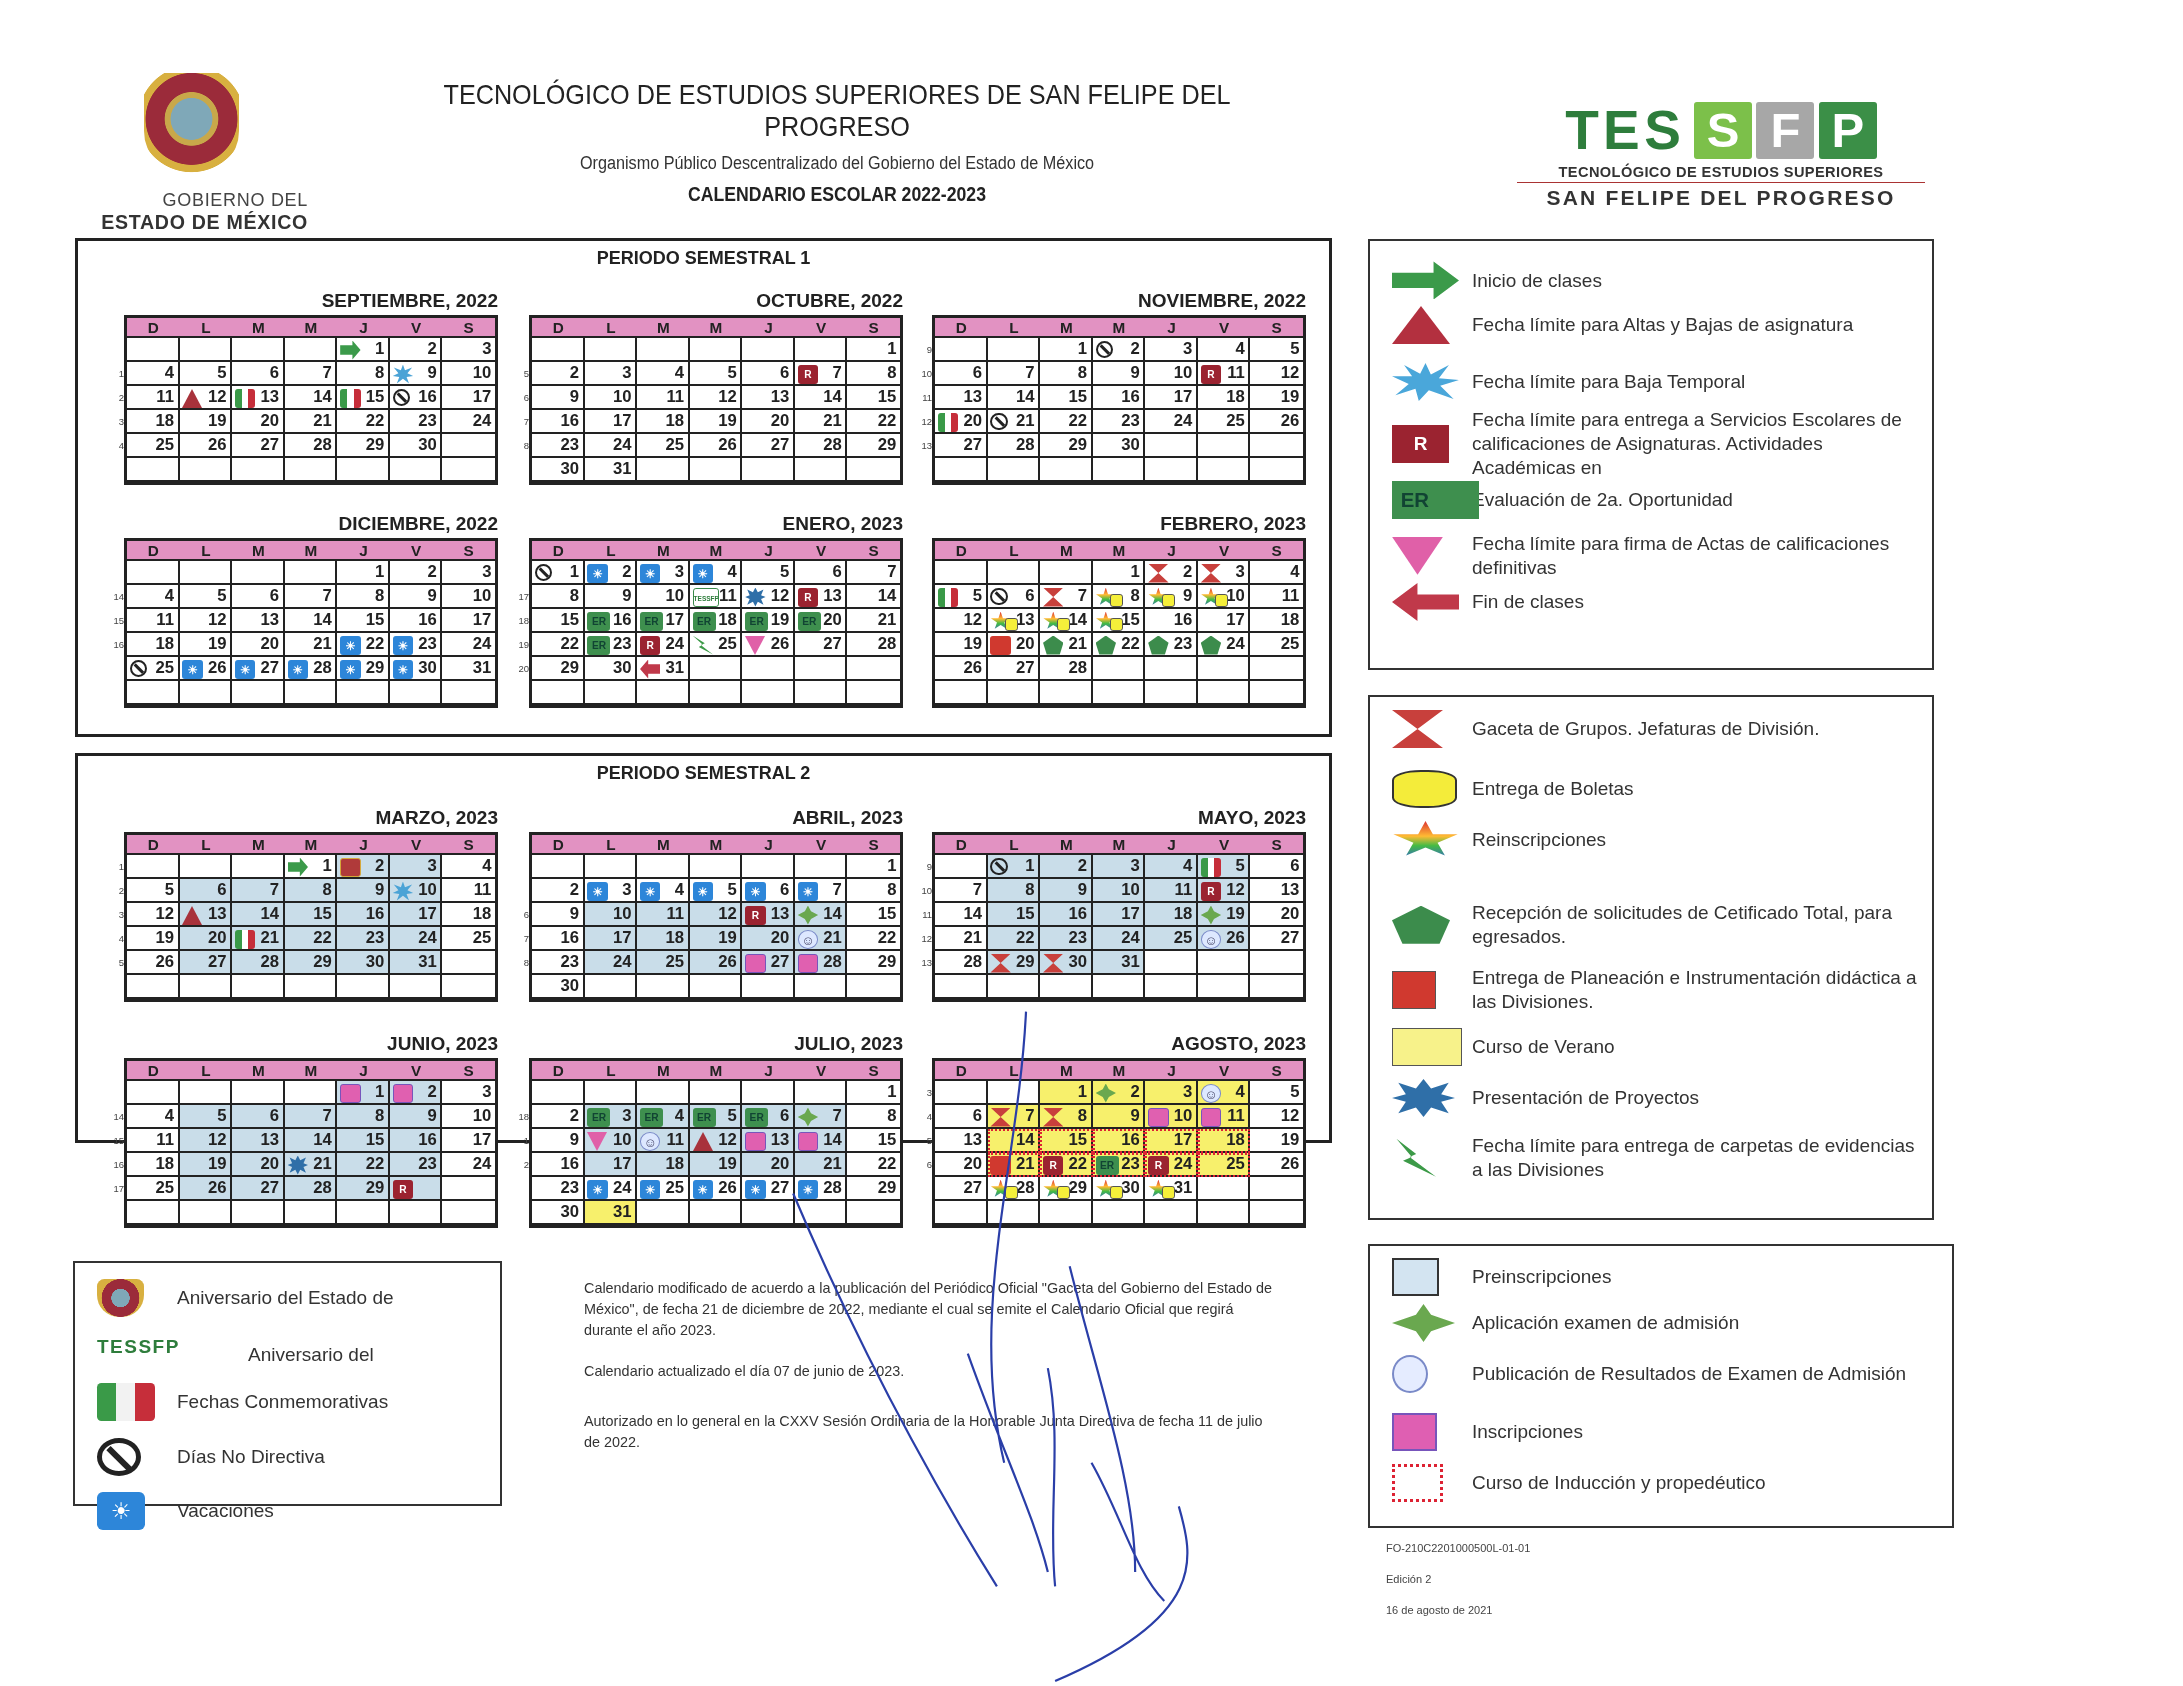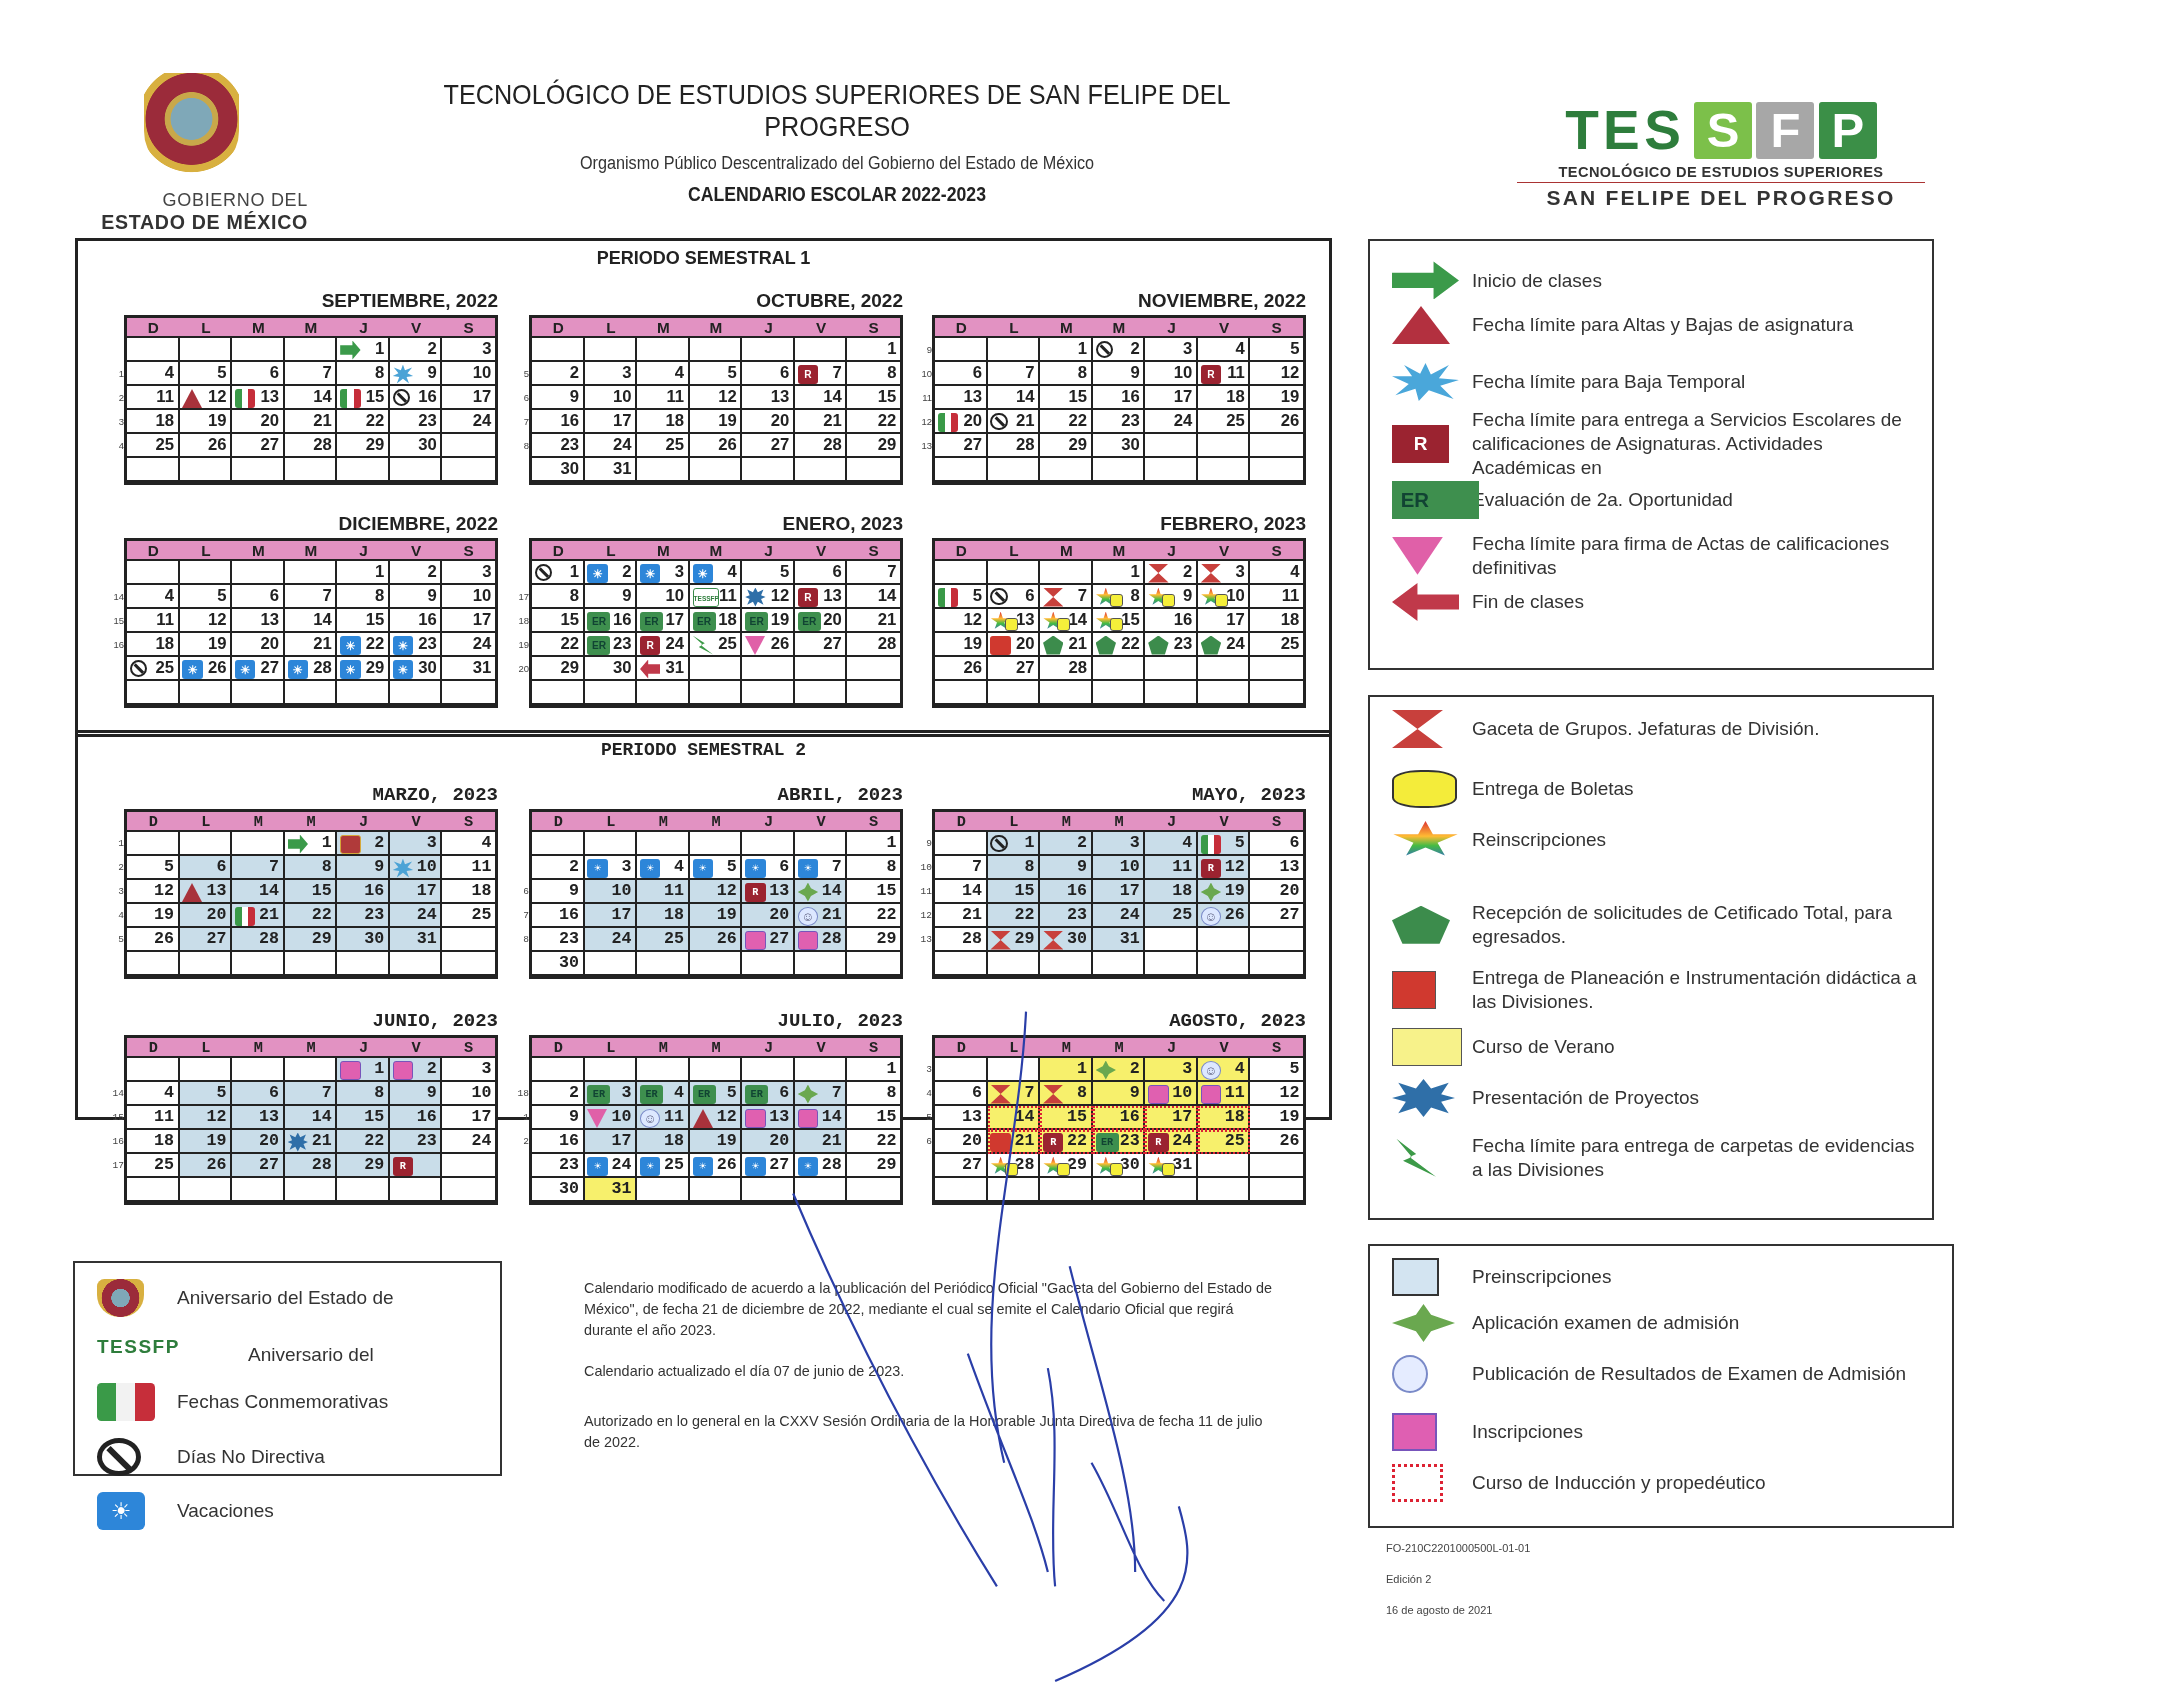--- a/index.html
+++ b/index.html
@@ -21,21 +21,21 @@
   .tessfp { position: absolute; left: 1517px; top: 98px; width: 408px; text-align: center; }
   .tessfp-row { display: flex; justify-content: center; align-items: center; gap: 4.4px; }
   .tes-word { font-size: 55px; font-weight: bold; color: #2e7d3c; letter-spacing: 4.4px; margin-right: 4.4px; }
   .tes-box { width: 58px; height: 57px; color: #fff; font-size: 49px; font-weight: bold; display: flex; align-items: center; justify-content: center; border-radius: 2.9px; }
   .tes-sub1 { font-size: 14.6px; font-weight: bold; color: #333; border-bottom: 1.5px solid #a33; padding-bottom: 2.9px; margin-top: 1.5px; letter-spacing: 0.4px; }
   .tes-sub2 { font-size: 21px; font-weight: bold; color: #333; letter-spacing: 2.2px; margin-top: 2.2px; }
 
   
   .period { position: absolute; left: 75px; width: 1257px; border: 3.6px solid #222; }
   .period-1 { top: 238px; height: 499px; }
-  .period-2 { top: 730px; height: 390px; font-family: Liberation Mono, monospace; }
+  .period-2 { top: 753px; height: 390px; }
   .period-title { position: absolute; left: 0; right: 0; top: 7.3px; text-align: center; font-size: 18px; font-weight: bold; }
 
   .month { position: absolute; width: 374px; }
   .month-title { text-align: right; font-size: 19px; font-weight: bold; height: 25px; }
   .cal { border: 3.6px solid #222; background: #fff; }
   .cal-head { display: grid; grid-template-columns: repeat(7, 1fr); background: #e292c2; border-bottom: 2.9px solid #222; height: 20.4px; }
   .cal-head span { text-align: center; font-size: 15.3px; font-weight: bold; line-height: 20.4px; color: #222; }
   .cal-body { display: grid; grid-template-columns: repeat(7, 1fr); }
   .cell { height: 24px; border-right: 2.2px solid #222; border-bottom: 2.2px solid #222; position: relative; text-align: right; padding-right: 3.6px; font-size: 16.7px; font-weight: bold; line-height: 22.6px; }
   .cell:nth-child(7n) { border-right: none; }
@@ -70,21 +70,21 @@
   .ic.logoT { background: #fff; border: 0.7px solid #3a8a4a; color: #2e7d3c; font-size: 6.5px; width: 26px; }
   .ic.boleta { left: auto; right: 20.4px; top: 8.7px; width: 13px; height: 13px; background: #f5ef3a; border: 1.5px solid #555; border-radius: 2.9px; }
 
   .induc { outline: 2.9px dotted #d23; outline-offset: -2.2px; }
 
   
   .legend { position: absolute; border: 2.2px solid #333; background: #fff; }
   .leg-a { left: 1368px; top: 239px; width: 566px; height: 431px; }
   .leg-b { left: 1368px; top: 695px; width: 566px; height: 525px; }
   .leg-c { left: 1368px; top: 1244px; width: 586px; height: 284px; }
-  .leg-d { left: 73px; top: 1261px; width: 429px; height: 215px; }
+  .leg-d { left: 73px; top: 1261px; width: 429px; height: 245px; }
   .leg-item { position: absolute; left: 22px; right: 14.6px; display: flex; align-items: center; }
   .leg-icon { width: 67px; height: 38px; position: relative; flex: none; margin-right: 13px; }
   .leg-text { font-size: 19px; color: #333; line-height: 1.25; }
 
   .li-arrowR { background: #3b9a4a; clip-path: polygon(0 30%,62% 30%,62% 0,100% 50%,62% 100%,62% 70%,0 70%); }
   .li-tri { background: #b3303f; clip-path: polygon(50% 0,100% 100%,0 100%); width: 58px; }
   .li-burst { background: #4aa7da; clip-path: polygon(50% 0,58% 30%,85% 5%,70% 40%,100% 45%,72% 60%,92% 95%,55% 72%,40% 100%,35% 68%,5% 85%,25% 55%,0 35%,30% 35%,18% 5%,42% 28%); }
   .li-r { background: #9b2330; width: 57px; color: #fff; font-weight: bold; font-size: 19px; display: flex; align-items: center; justify-content: center; }
   .li-er { background: #3e8f4e; color: #143; font-weight: bold; font-size: 20.4px; display: flex; align-items: center; padding-left: 8.7px; width: 87px; height: 48px; }
   .li-actas { background: #e060a8; clip-path: polygon(0 0,100% 0,50% 100%); width: 51px; }

